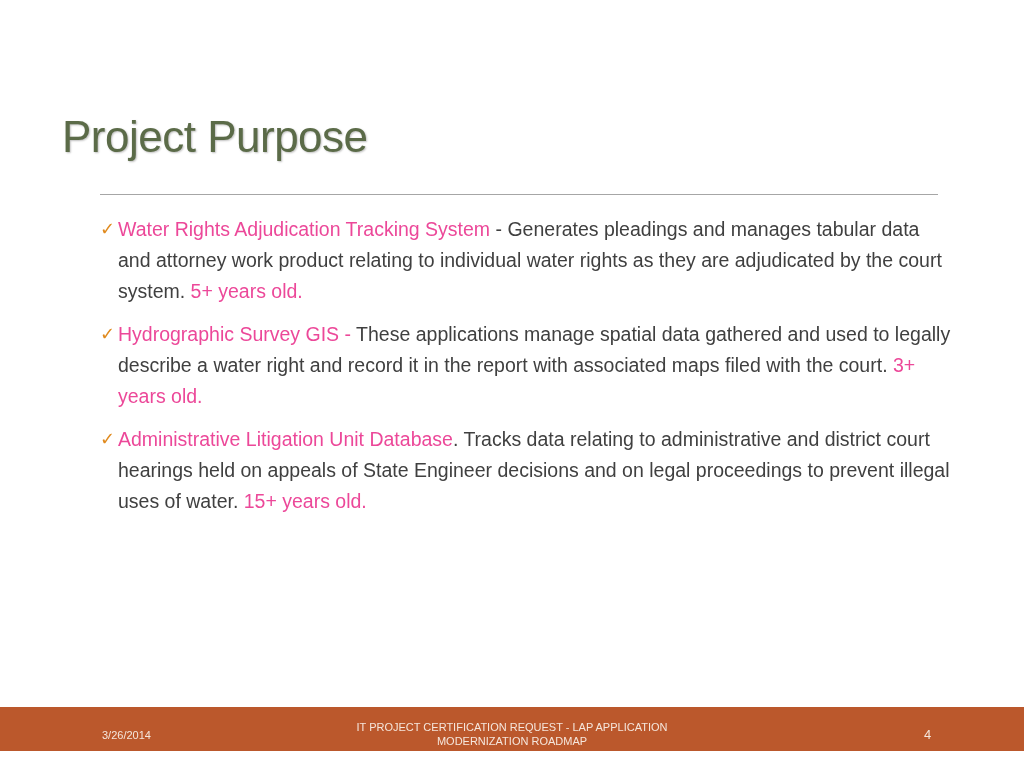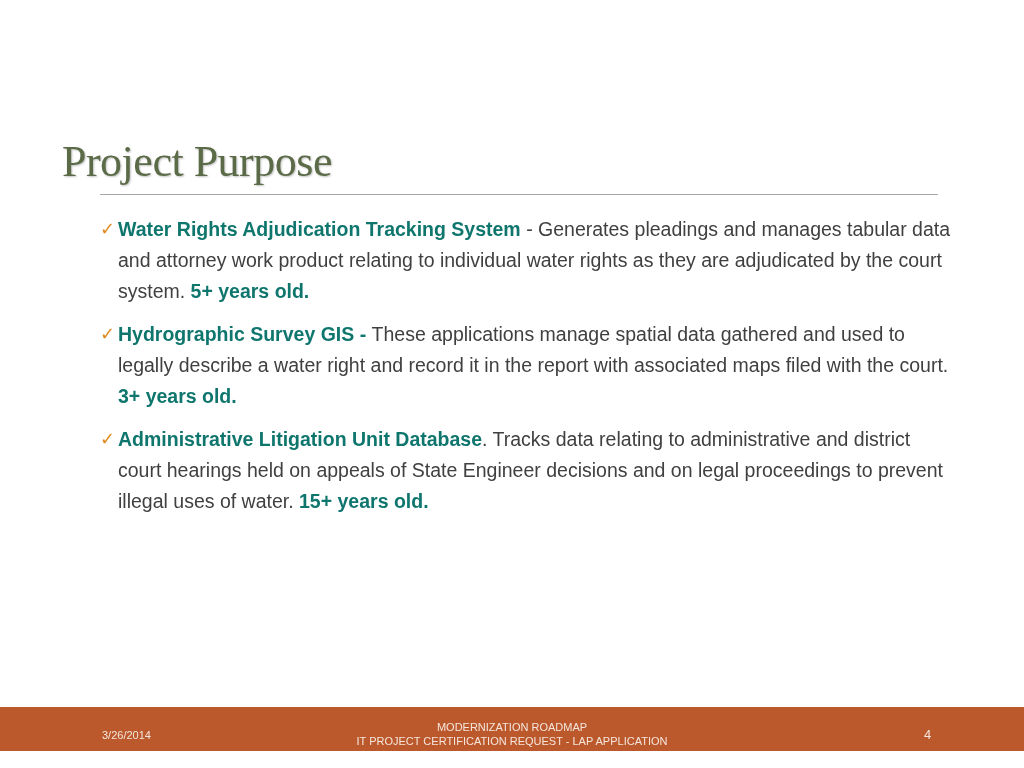--- a/index.html
+++ b/index.html
@@ -1,24 +1,24 @@
 <!DOCTYPE html>
 <html><head>
   <meta charset="utf-8">
   <style>
     html, body { margin:0; padding:0; }
     body { width:1024px; height:768px; position:relative; background:#ffffff; overflow:hidden; font-family:"Liberation Sans", sans-serif; }
-    .title { position:absolute; left:62px; top:112px; font-size:44px; color:#5b6b48; font-family:Liberation Serif, serif; font-weight:normal; letter-spacing:-0.5px; text-shadow:1px 1px 2px rgba(0,0,0,0.25);margin-top:24px; }
+    .title { position:absolute; left:62px; top:112px; font-size:44px; color:#5b6b48; font-family:Liberation Sans, sans-serif; font-weight:normal; letter-spacing:-0.5px; text-shadow:1px 1px 2px rgba(0,0,0,0.25); }
     .rule { position:absolute; left:100px; top:194px; width:838px; height:1px; background:#a6a6a6; }
     .content { position:absolute; left:86px; top:206px; width:870px; color:#404040; font-family:"Liberation Sans", sans-serif; }
     .para { font-size:22px; line-height:34px; margin:0 0 10px 0; }
     .bullets { list-style:none; margin:8px 0 10px 0; padding:0 0 0 18px; }
     .bullet { position:relative; padding-left:14px; font-size:19.5px; line-height:31px; margin-bottom:12px; }
     .check { position:absolute; left:-4px; top:0; color:#e08a1e; font-size:18px; }
-    .b { font-weight:bold; color:#0f766e; }
+    .b { font-weight:normal; color:#ec4899; }
     .footer-top { position:absolute; left:0; top:710px; width:1024px; height:7px; background:#e28a1c; }
     .footer { position:absolute; left:0; top:707px; width:1024px; height:44px; background:#bb582c; color:#f5e6dc; font-size:11px; }
     .f-date { position:absolute; left:102px; top:22px; font-size:11px; }
     .f-title { position:absolute; left:330px; width:364px; top:13px; text-align:center; font-size:11px; line-height:14px; }
     .f-page { position:absolute; left:924px; top:20px; font-size:13px; }
   </style>
 </head>
 <body>
 
 <div class="title">Project Purpose</div>
@@ -38,17 +38,17 @@
       <span class="check">✓</span>
       <span class="b">Administrative Litigation Unit Database</span><span>. </span><span>Tracks data relating to administrative and district court hearings held on appeals of State Engineer decisions and on legal proceedings to prevent illegal uses of water. </span><span class="b">15+ years old.</span>
     </li>
   </ul>
 </div>
 
 <div class="footer-top"></div>
 <div class="footer">
   <div class="f-date">3/26/2014</div>
   <div class="f-title">
+    <div>IT PROJECT CERTIFICATION REQUEST - LAP APPLICATION</div>
     <div>MODERNIZATION ROADMAP</div>
-    <div>IT PROJECT CERTIFICATION REQUEST - LAP APPLICATION</div>
   </div>
   <div class="f-page">4</div>
 </div>
 
 </body></html>

